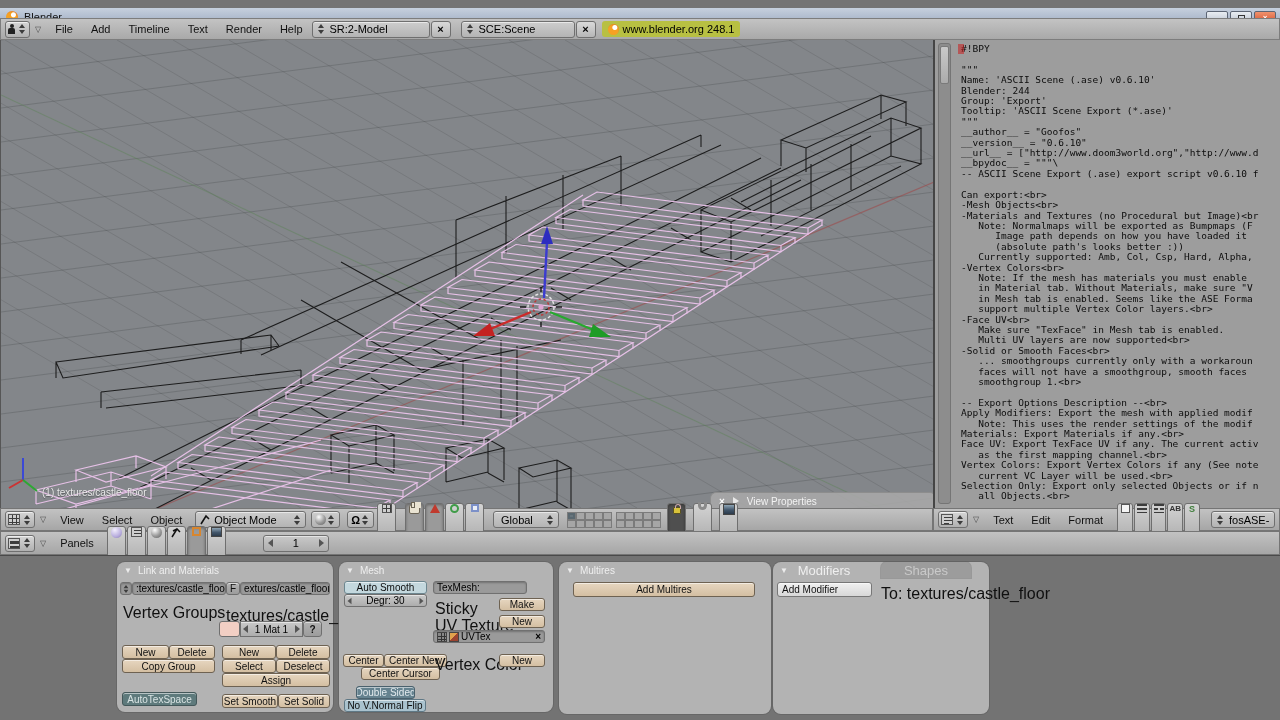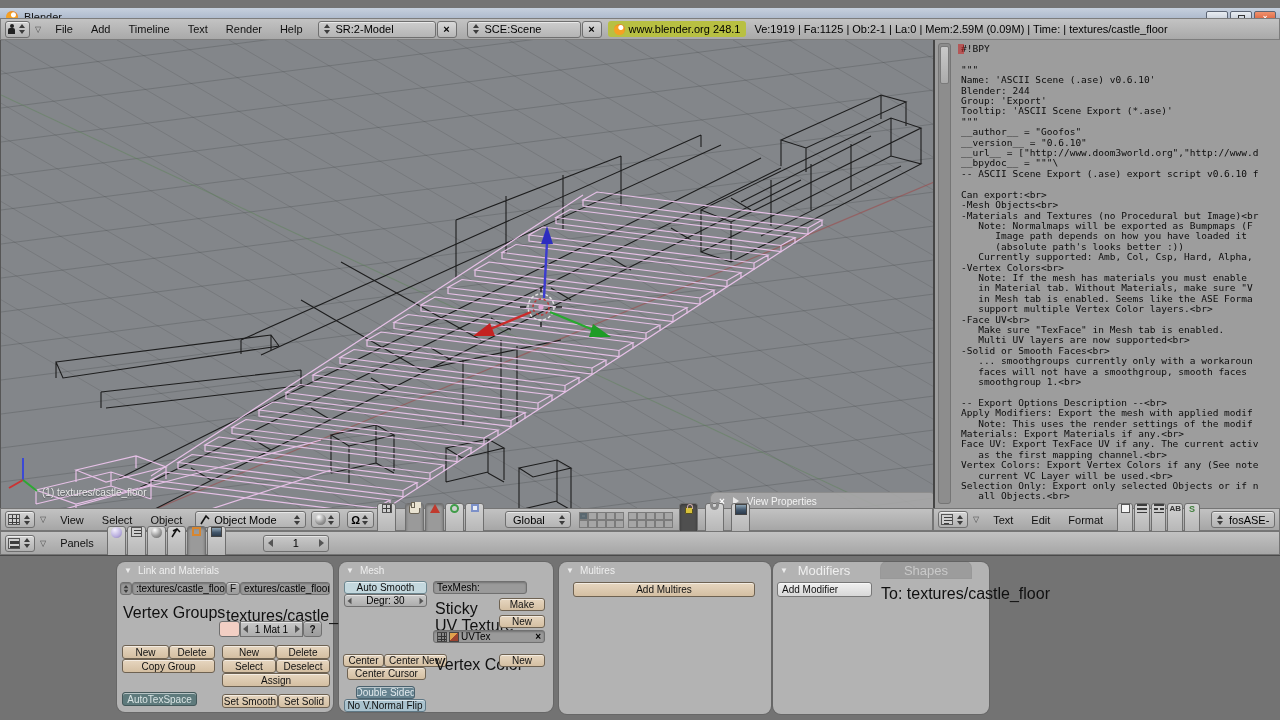--- a/index.html
+++ b/index.html
@@ -175,41 +175,40 @@
         <i class="d"></i>
       </span>
   </span>
   <span class="coltri">▽</span>
   <span class="menu-item">File</span>
   <span class="menu-item">Add</span>
   <span class="menu-item">Timeline</span>
   <span class="menu-item">Text</span>
   <span class="menu-item">Render</span>
   <span class="menu-item">Help</span>
-  <span class="dd" style="margin-left:6px">
+  <span class="dd" style="">
     <span class="ud">
         <i class="u"></i>
         <i class="d"></i>
       </span>
     <span class="val" style="width:100px">SR:2-Model</span>
   </span>
   <span class="xbtn">×</span>
   <span class="dd" style="margin-left:10px">
     <span class="ud">
         <i class="u"></i>
         <i class="d"></i>
       </span>
     <span class="val" style="width:96px">SCE:Scene</span>
   </span>
   <span class="xbtn">×</span>
   <span class="verpill" style="margin-left:6px;background:#b8c042">
     <span class="blogo" style="width:11px;height:11px"></span>
     <span>www.blender.org 248.1</span>
   </span>
-  <span style="margin-left:8px;white-space:nowrap">Ve:1919 | Fa:1125 | Ob:2-1 | La:0 | Mem:2.59M (0.09M) | Time: | textures/castle_floor</span>
 </div>
 
 <div id="viewport" class="abs">
   <svg width="933" height="468" viewBox="0 0 933 468">
     <rect x="0" y="0" width="933" height="468" fill="#83868a"></rect>
     <path id="gridA" fill="none" stroke="rgba(40,44,46,0.20)" stroke-width="1" d="M0,0 L933,-120 M0,34 L933,-86 M0,68 L933,-52 M0,102 L933,-18 M0,136 L933,16 M0,170 L933,50 M0,204 L933,84 M0,238 L933,118 M0,272 L933,152 M0,306 L933,186 M0,340 L933,220 M0,374 L933,254 M0,408 L933,288 M0,442 L933,322 M0,476 L933,356 M0,510 L933,390 M0,544 L933,424 M0,578 L933,458 M0,612 L933,492 "></path>
     <path id="gridB" fill="none" stroke="rgba(40,44,46,0.14)" stroke-width="1" d="M-500,0 L300,468 M-444,0 L356,468 M-388,0 L412,468 M-332,0 L468,468 M-276,0 L524,468 M-220,0 L580,468 M-164,0 L636,468 M-108,0 L692,468 M-52,0 L748,468 M4,0 L804,468 M60,0 L860,468 M116,0 L916,468 M172,0 L972,468 M228,0 L1028,468 M284,0 L1084,468 M340,0 L1140,468 M396,0 L1196,468 M452,0 L1252,468 M508,0 L1308,468 M564,0 L1364,468 M620,0 L1420,468 M676,0 L1476,468 M732,0 L1532,468 M788,0 L1588,468 M844,0 L1644,468 M900,0 L1700,468 "></path>
 
     <path d="M0,534 L933,142" stroke="rgba(160,70,70,0.55)" stroke-width="1.2" fill="none"></path>
     <path d="M0,55 L933,493" stroke="rgba(90,130,85,0.45)" stroke-width="1.1" fill="none"></path>
@@ -324,21 +323,21 @@
     </span>
   <span class="tgl on">
       <span class="tri-red"></span>
     </span>
   <span class="tgl">
       <span class="ring-green"></span>
     </span>
   <span class="tgl">
       <span class="sq-blue"></span>
     </span>
-  <span class="dd" style="margin-left:20px">
+  <span class="dd" style="margin-left:8px">
     <span class="val" style="width:48px">Global</span>
     <span class="ud">
         <i class="u"></i>
         <i class="d"></i>
       </span>
   </span>
   <span style="display:flex;margin-left:8px">
     <span style="display:grid;grid-template-columns:repeat(5,9px);grid-auto-rows:8px">
       <span class="lay on"></span>
         <span class="lay"></span>
@@ -556,21 +555,21 @@
     <span class="plabel" style="left:96px;top:55px">UV Texture</span>
     <span class="pbtn" style="left:160px;top:53px;width:46px;height:13px">New</span>
     <span class="pfield" style="left:94px;top:68px;width:112px;height:13px;gap:2px">
       <span class="uvicon1"></span>
       <span class="uvicon2"></span>
       <span style="flex:1">UVTex</span>
       <span style="font-weight:bold">×</span>
     </span>
     <span class="pbtn" style="left:4px;top:92px;width:41px;height:13px">Center</span>
     <span class="pbtn" style="left:45px;top:92px;width:63px;height:13px">Center New</span>
-    <span class="pbtn" style="left:8px;top:105px;width:79px;height:13px">Center Cursor</span>
+    <span class="pbtn" style="left:22px;top:105px;width:79px;height:13px">Center Cursor</span>
     <span class="plabel" style="left:96px;top:94px">Vertex Color</span>
     <span class="pbtn" style="left:160px;top:92px;width:46px;height:13px">New</span>
     <span class="pbtn t-mid" style="left:17px;top:124px;width:59px;height:13px">Double Sided</span>
     <span class="pbtn t-light" style="left:5px;top:137px;width:82px;height:13px">No V.Normal Flip</span>
   </div>
 
   <div class="panel" style="left:559px;top:6px;width:212px;height:152px">
     <div class="ph">
       <span class="tri">▼</span>
       <span>Multires</span>

